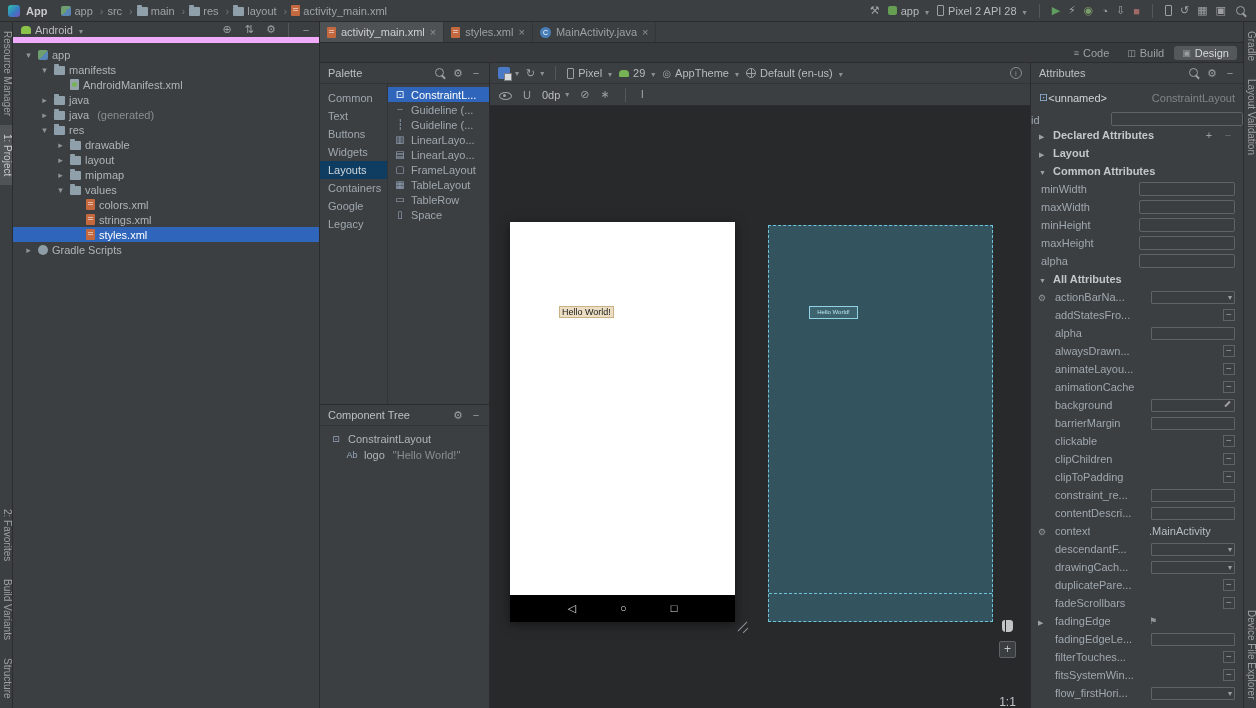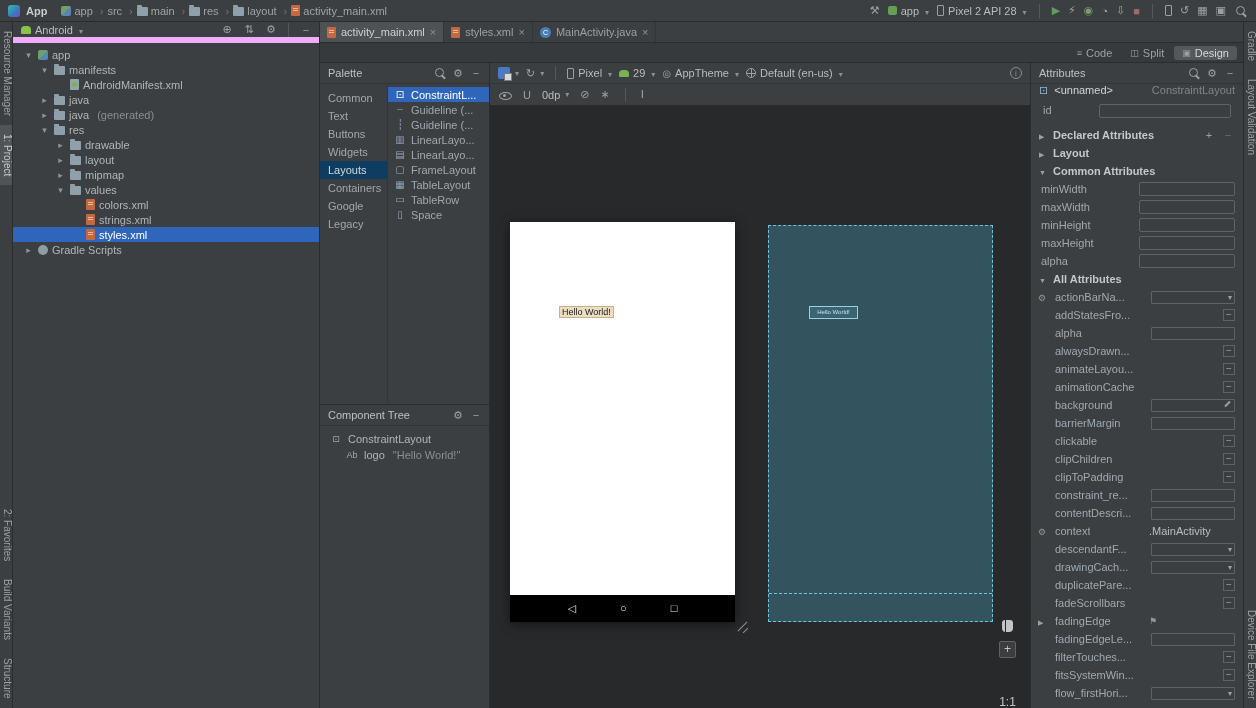--- a/index.html
+++ b/index.html
@@ -114,25 +114,25 @@
 
   .zoom-cluster{position:absolute;right:14px;top:514px;display:flex;flex-direction:column;align-items:center;gap:9px}
   .ic-hand{width:11px;height:12px;border-radius:3px 3px 4px 4px;flex:none;
            background:linear-gradient(90deg,#c2c4c6 28%,#28292b 28% 34%,#c2c4c6 34% 62%,#28292b 62% 68%,#c2c4c6 68%)}
   .zbtn{width:17px;height:17px;border:1px solid #5f6365;background:#3b3e40;border-radius:2px;color:#c2c4c6;
         font-size:12px;line-height:15px;text-align:center}
   .zlabel{font-size:12px;color:#c2c4c6;margin-top:28px}
 
   
   .attr-panel{position:absolute;left:1030px;top:63px;width:213px;bottom:0;background:#3c3f41;border-left:1px solid #2a2c2e;overflow:hidden}
-  .comp-row{height:20px;display:flex;align-items:flex-start;gap:6px;padding:0 8px}
+  .comp-row{height:20px;display:flex;align-items:flex-end;gap:0;padding:0 8px}
   .ic-constraint::before{content:"⊡";color:#8fb2d8;font-size:11px}
   .comp-name{color:#d0d4d8}
   .comp-type{color:#808486}
-  .id-row{height:22px;display:flex;align-items:flex-start;padding:0 12px}
+  .id-row{height:22px;display:flex;align-items:flex-end;padding:0 0}
   .attr-name{color:#9fa8b0;white-space:nowrap;overflow:hidden}
   .id-input{width:132px;height:14px;border:1px solid #5f6365;background:#3b3e40;border-radius:2px;color:#c8cacc;
             font-size:10px;padding:0 3px;outline:none}
   .sec{height:18px;display:flex;align-items:center;gap:5px;padding:0 8px}
   .slbl{font-weight:bold;color:#c3c7cb}
   .sarr{width:9px;color:#9da0a2;flex:none}
   .sarr.col::before{content:"▶";font-size:7px}
   .sarr.exp::before{content:"▼";font-size:7px}
   .sbtn{width:14px;text-align:center;color:#9da0a2}
   .sbtn.plus::after{content:"+"}
@@ -470,21 +470,21 @@
       </div>
   </div>
 
   <div class="mode-row">
     <span class="mode-opt">
         <span class="js-glyph mg">≡</span>
         <span class="js-label">Code</span>
       </span>
       <span class="mode-opt">
         <span class="js-glyph mg">◫</span>
-        <span class="js-label">Split</span>
+        <span class="js-label">Build</span>
       </span>
       <span class="mode-opt sel">
         <span class="js-glyph mg">▣</span>
         <span class="js-label">Design</span>
       </span>
   </div>
 
   <div class="palette-panel">
     <div class="hdr">
       <span class="ttl">Palette</span>

